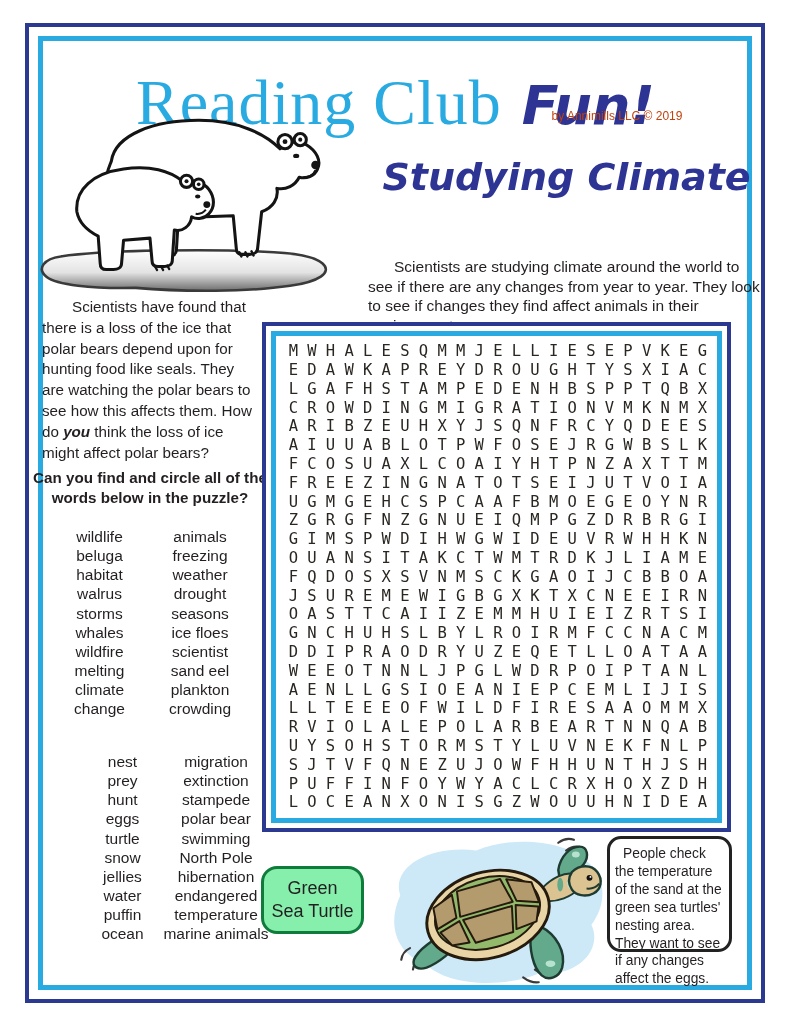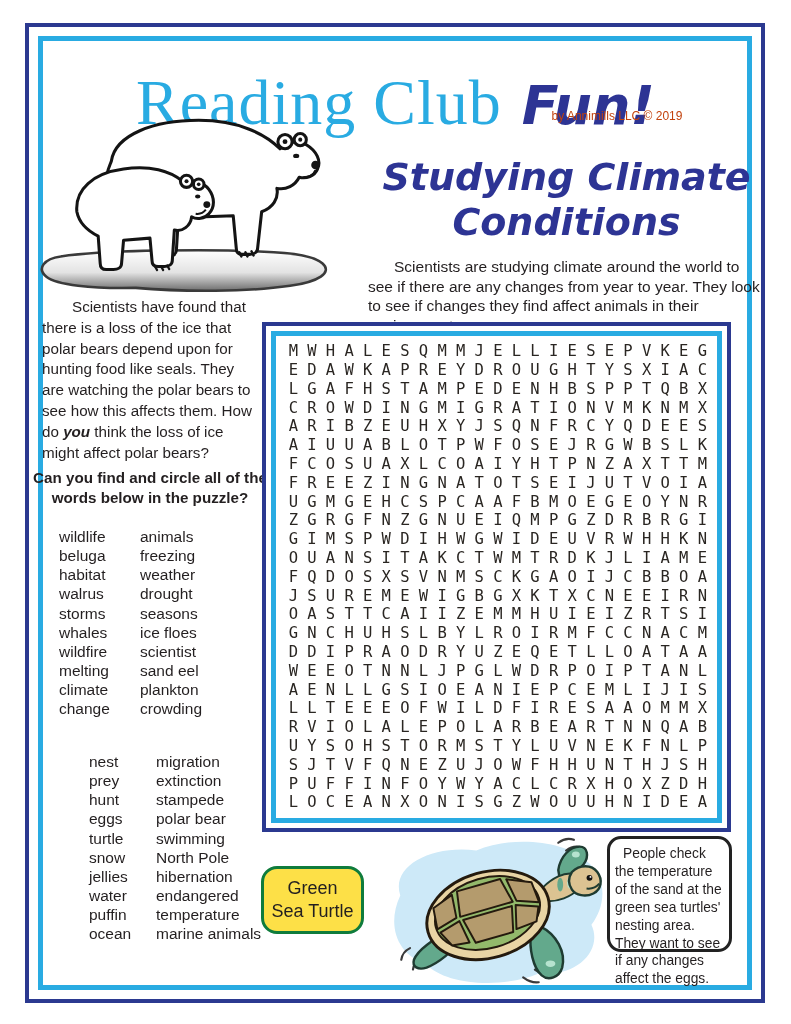--- a/index.html
+++ b/index.html
@@ -21,37 +21,37 @@
   .heading{position:absolute;left:360px;top:146px;width:395px;margin:9px;text-align:center;
        font-family:"DejaVu Sans", sans-serif;font-weight:bold;font-style:italic;
        font-size:38px;line-height:45px;color:#2d3494;}
   .intro{position:absolute;left:352px;top:241px;width:400px;margin:16px;
        font-size:15.5px;line-height:19.6px;text-indent:26px;text-align:left;}
   .left-para{position:absolute;left:42px;top:297px;width:218px;margin:0;
        font-size:15.2px;line-height:20.8px;text-indent:30px;}
   .left-para .em-you{font-style:italic;font-weight:bold;}
   .question{position:absolute;left:32px;top:468px;width:236px;margin:0;
        font-size:15.2px;line-height:20px;font-weight:bold;text-align:center;}
-  .word-list{position:absolute;display:flex;font-size:15.5px;line-height:19.15px;}
+  .word-list{position:absolute;display:flex;font-size:15.5px;line-height:19.15px;text-align:center;}
   .list1{left:59px;top:527px;}
   .list2{left:73px;top:752px;margin-left:16px;}
   .list1 .wcol-a{width:81px;}
   .list2 .wcol-a{width:67px;}
   .wcol-b{width:120px;}
   .puzzle-outer{position:absolute;left:262px;top:322px;width:469px;height:510px;
        box-sizing:border-box;border:4px solid #2b3990;padding:5px;background:#fff;}
   .puzzle-frame{width:100%;height:100%;box-sizing:border-box;border:5px solid #29abe2;
        padding:6px 4px 6px 8px;display:flex;flex-direction:column;justify-content:space-between;}
   .ws-row{display:flex;height:18.6px;align-items:center;}
   .cell{flex:0 0 18.6px;text-align:center;
        font-family:"DejaVu Sans Mono", monospace;font-size:15.5px;color:#2a2622;}
   .turtle-label{position:absolute;left:261px;top:866px;width:103px;height:68px;
        box-sizing:border-box;border:3.5px solid #0f7c3c;border-radius:16px;
        display:flex;align-items:center;justify-content:center;text-align:center;
-       font-size:18px;line-height:23px;white-space:pre-line;background:#fde047;}
+       font-size:18px;line-height:23px;white-space:pre-line;background:#86efac;}
   .turtle-svg{position:absolute;left:364px;top:833px;width:252px;height:158px;}
   .fact-box{position:absolute;left:607px;top:836px;width:125px;height:116px;
        box-sizing:border-box;border:3px solid #222;border-radius:14px;
        padding:6px 5px;font-size:13.8px;line-height:17.9px;text-indent:8px;background:#fff;}
 </style>
 </head>
 <body>
 
 <div class="frame-outer"></div>
 <div class="frame-inner"></div>
@@ -98,21 +98,20 @@
     <g stroke-width="2.2" stroke-linecap="round">
       <path d="M123,166 l2,3.5"></path>
         <path d="M129,166 l2,3.5"></path>
         <path d="M135,165 l2,3.5"></path>
     </g>
   </g>
 </svg>
 
 <h2 class="heading">
   <span>Studying Climate</span><br>
-  <span>Conditions</span>
 </h2>
 
 <p class="intro">Scientists are studying climate around the world to see if there are any changes from year to year. They look to see if changes they find affect animals in their environments.</p>
 
 <p class="left-para"><span>Scientists have found that there is a loss of the ice that polar bears depend upon for hunting food like seals. They are watching the polar bears to see how this affects them. How do </span><span class="em-you">you</span><span> think the loss of ice might affect polar bears?</span></p>
 
 <p class="question">Can you find and circle all of the words below in the puzzle?</p>
 
 <div class="word-list list1">
   <div class="wcol wcol-a">

